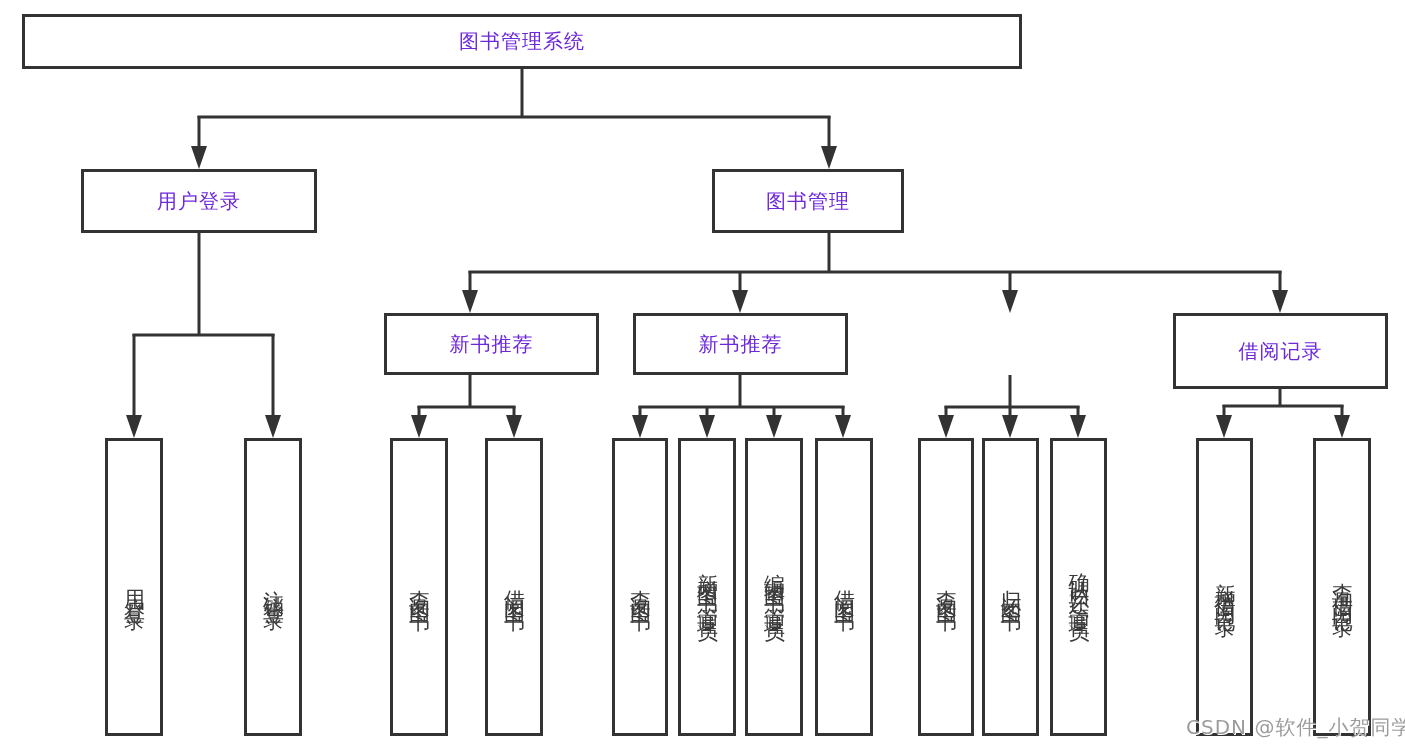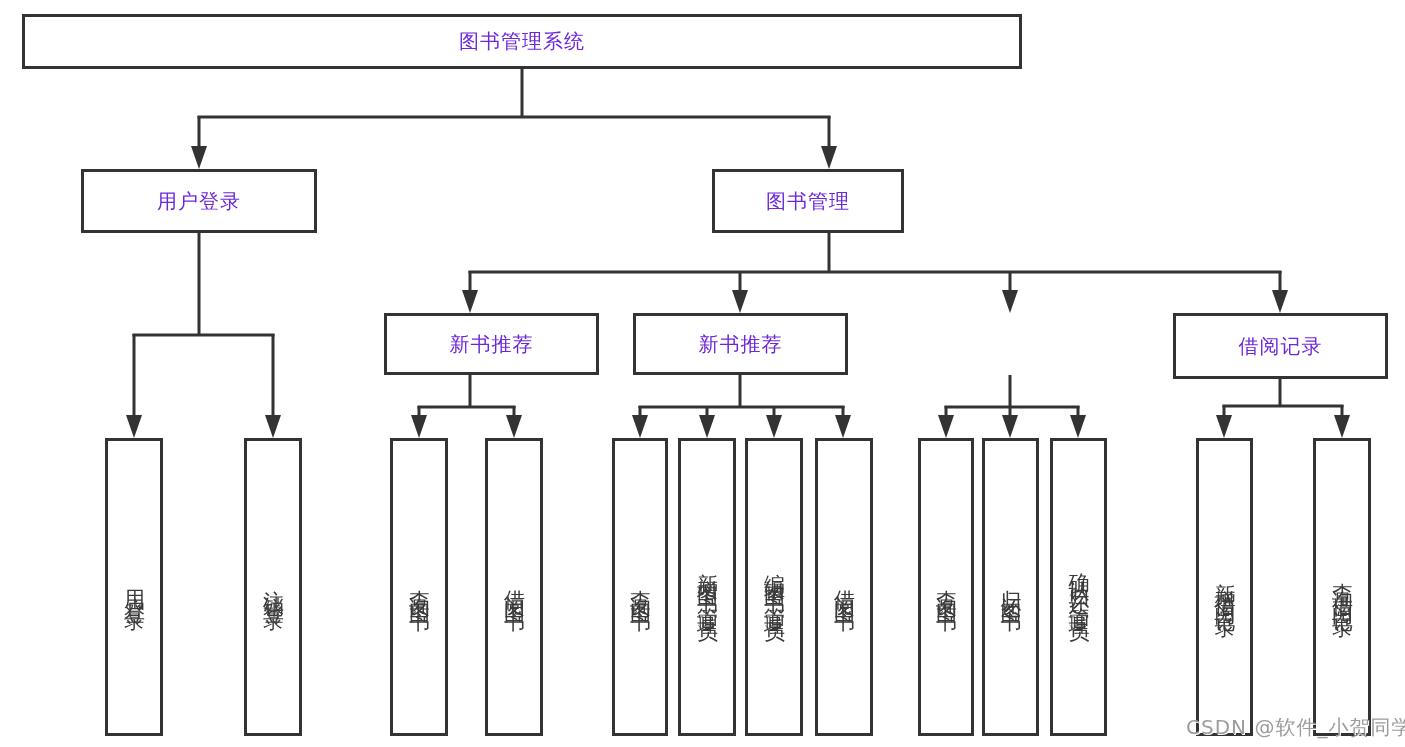--- a/index.html
+++ b/index.html
@@ -127,21 +127,21 @@
   <div class="box" style="left:712px;top:169px;width:192px;height:64px">
     <span class="hlabel">图书管理</span>
   </div>
 
   <div class="box" style="left:384px;top:313px;width:215px;height:62px">
     <span class="hlabel">新书推荐</span>
   </div>
   <div class="box" style="left:633px;top:313px;width:215px;height:62px">
     <span class="hlabel">新书推荐</span>
   </div>
-  <div class="box" style="left:1173px;top:313px;width:215px;height:66px">
+  <div class="box" style="left:1173px;top:313px;width:215px;height:76px">
     <span class="hlabel">借阅记录</span>
   </div>
 
   <div class="box leaf" style="left:105px;width:58px">
     <span class="vlabel">用户登录</span>
   </div>
   <div class="box leaf" style="left:244px;width:58px">
     <span class="vlabel">注销登录</span>
   </div>
 

